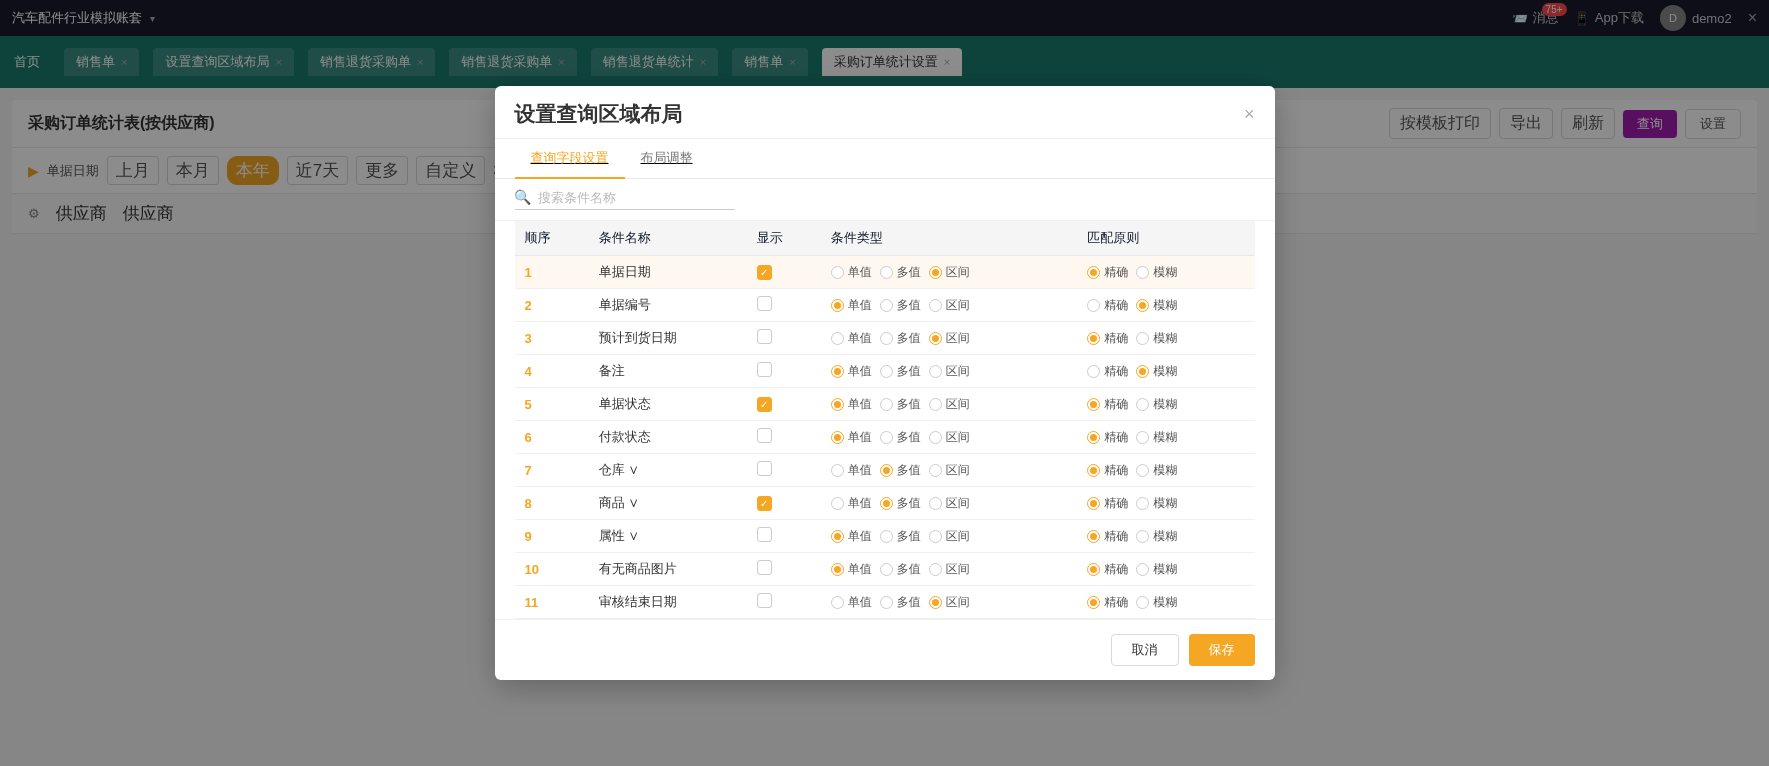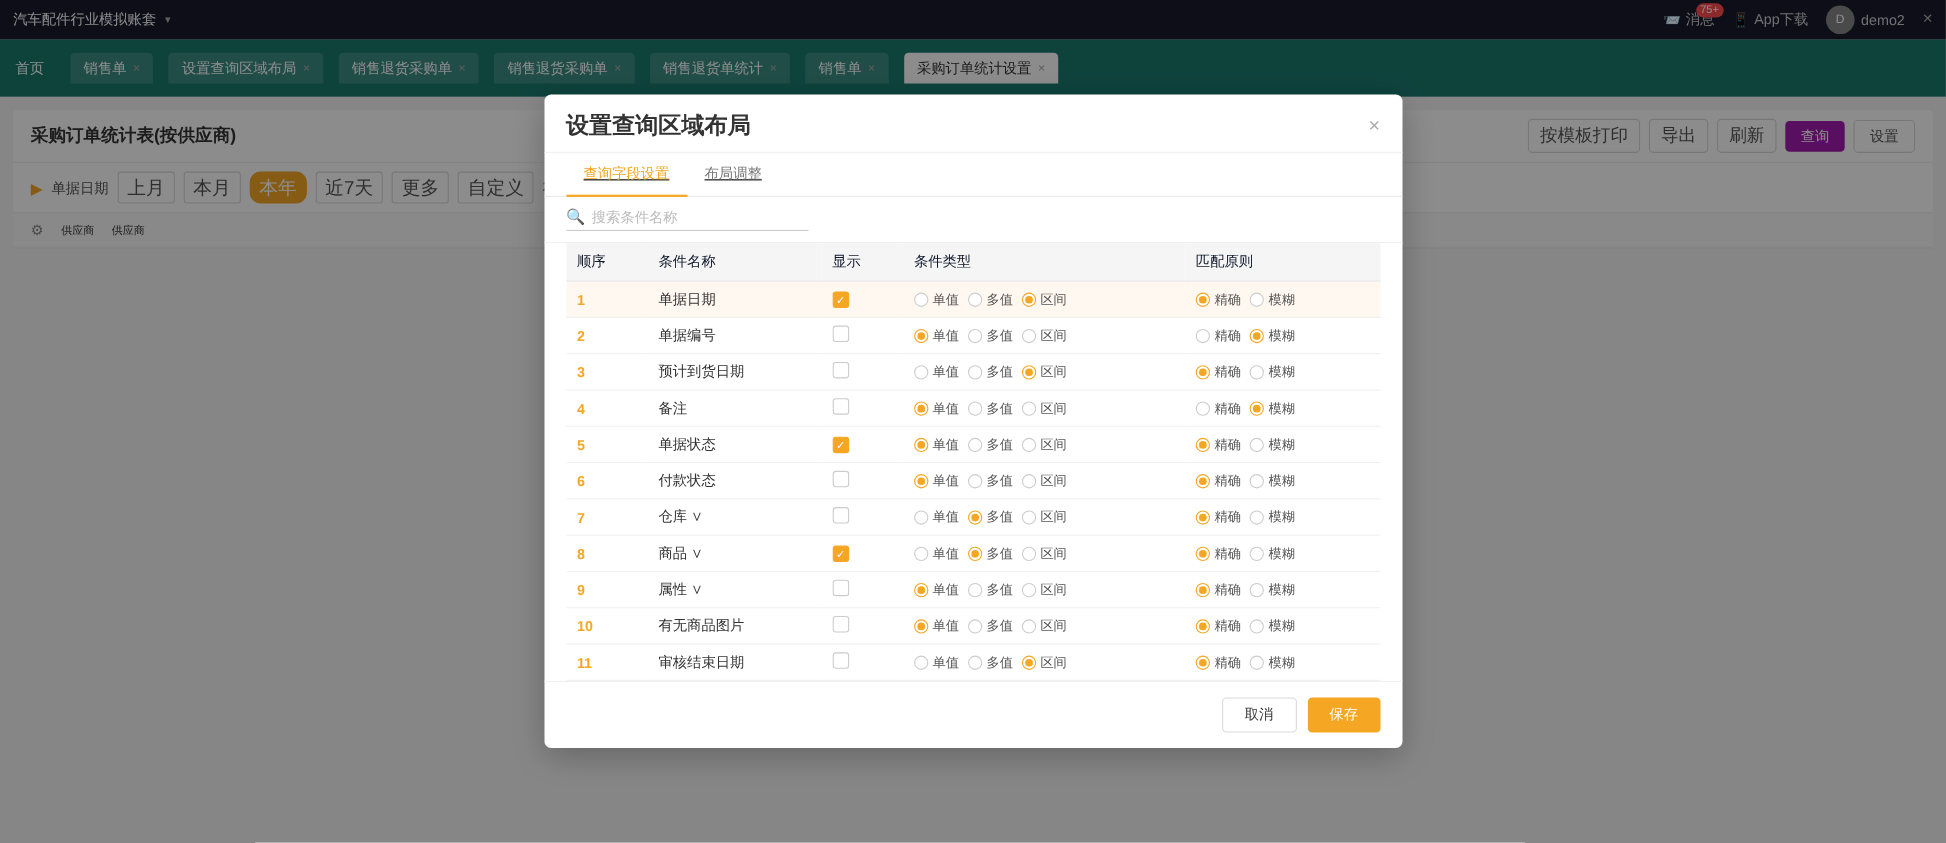--- a/index.html
+++ b/index.html
@@ -104,21 +104,21 @@
     
     .table-header {
       background: #f9f9f9;
       padding: 8px 16px;
       display: flex;
       align-items: center;
       gap: 16px;
       border-bottom: 1px solid #e8e8e8;
     }
     .col-gear { color: #888; cursor: pointer; }
-    .col-supplier { font-size: 10px; color: #333; font-weight: 500; }
+    .col-supplier { font-size: 17px; color: #333; font-weight: 500; }
 
     
     .overlay {
       position: fixed; top: 0; left: 0; right: 0; bottom: 0;
       background: rgba(0,0,0,0.45);
       z-index: 100;
       display: flex;
       align-items: center;
       justify-content: center;
     }

